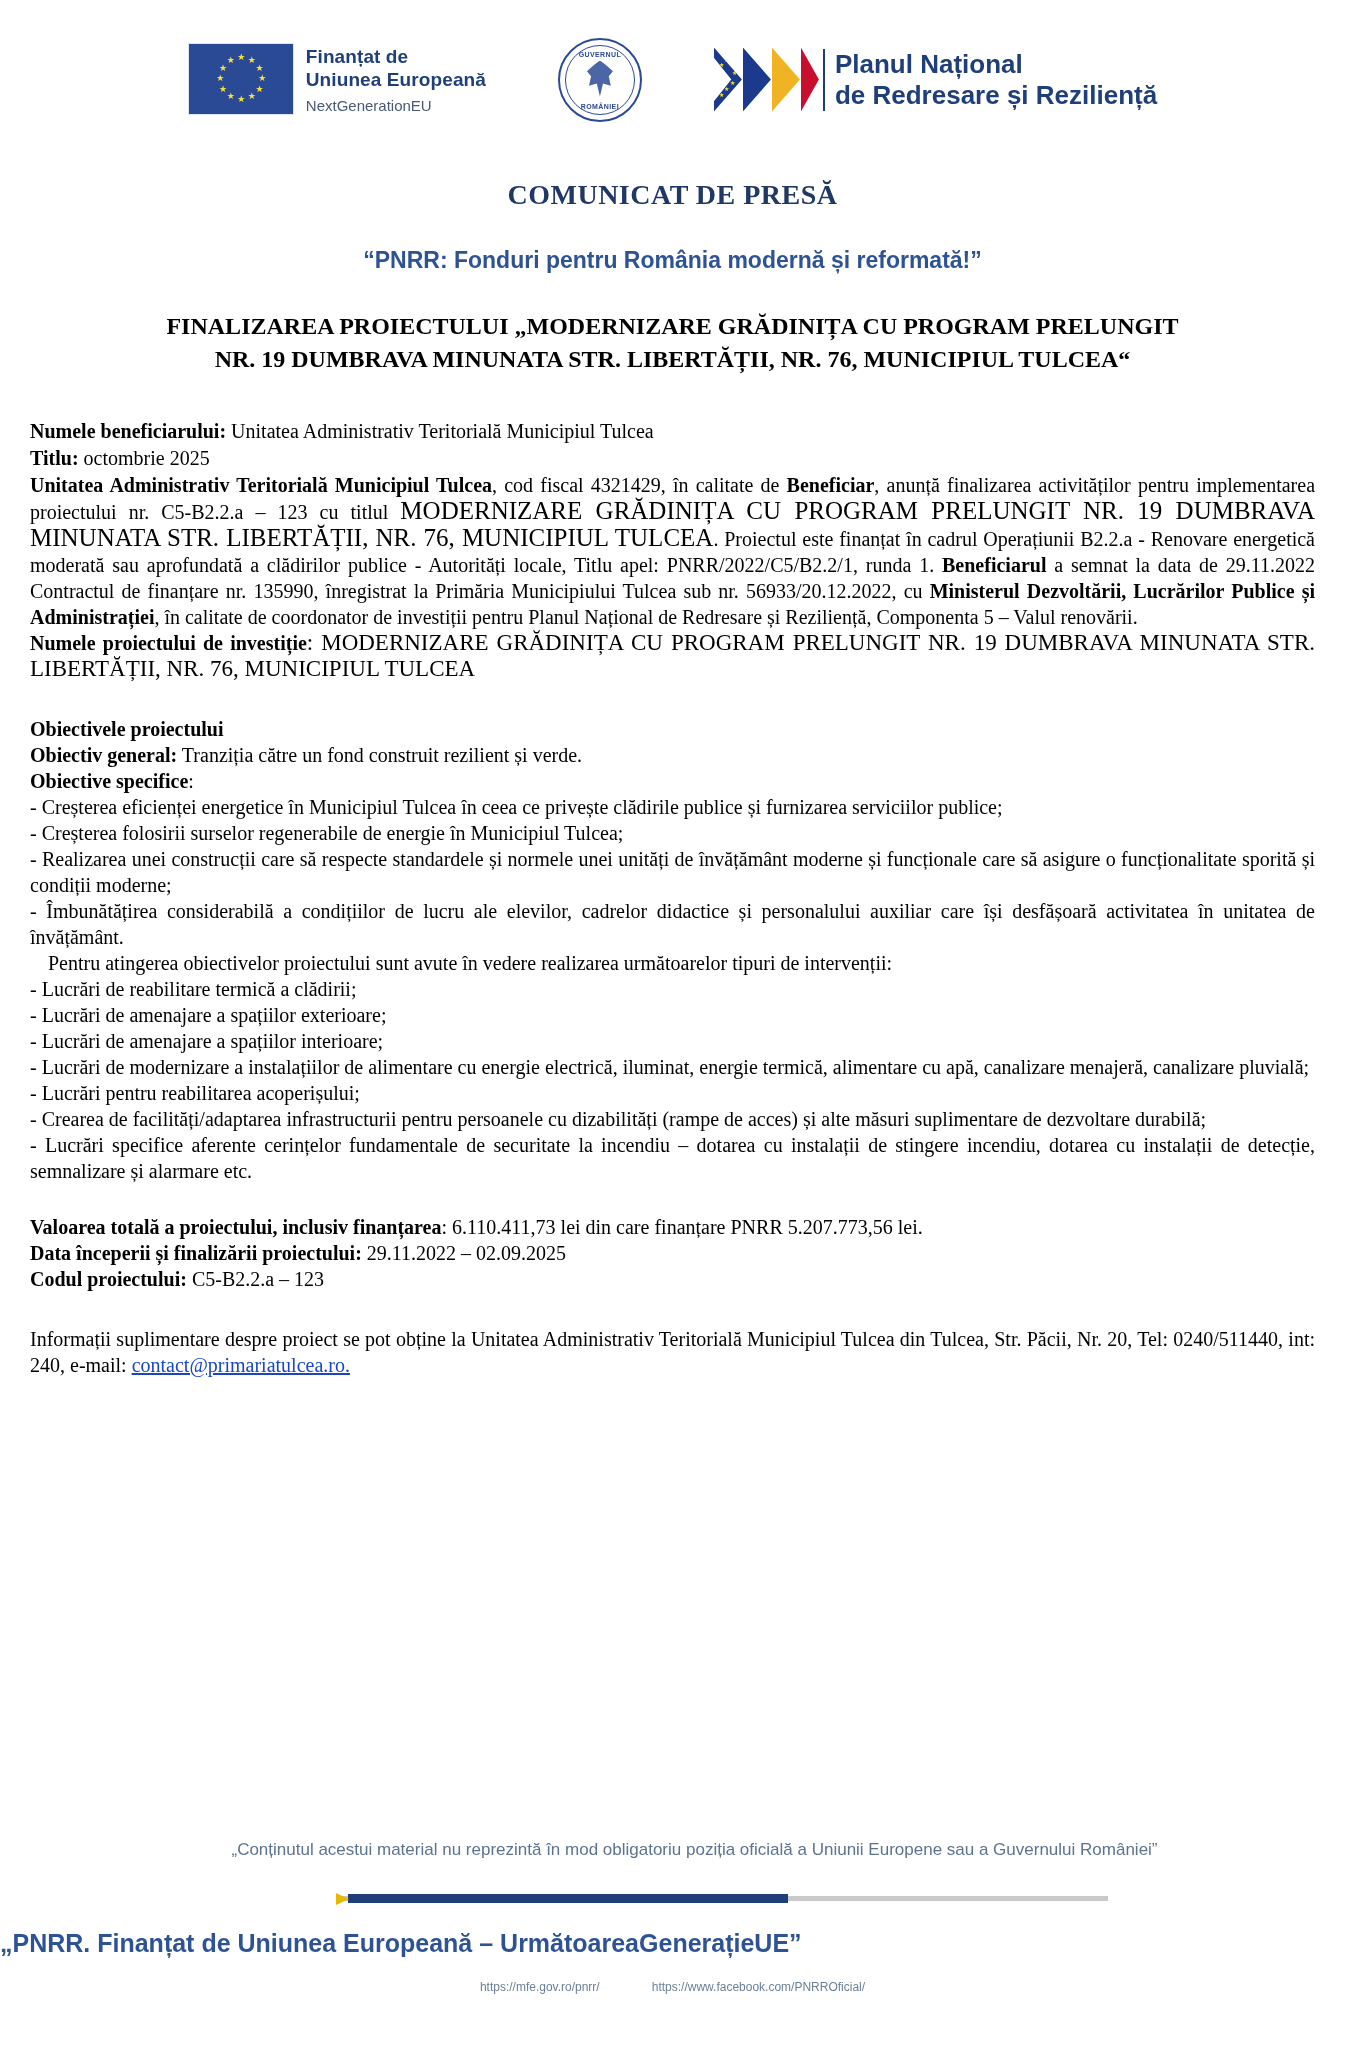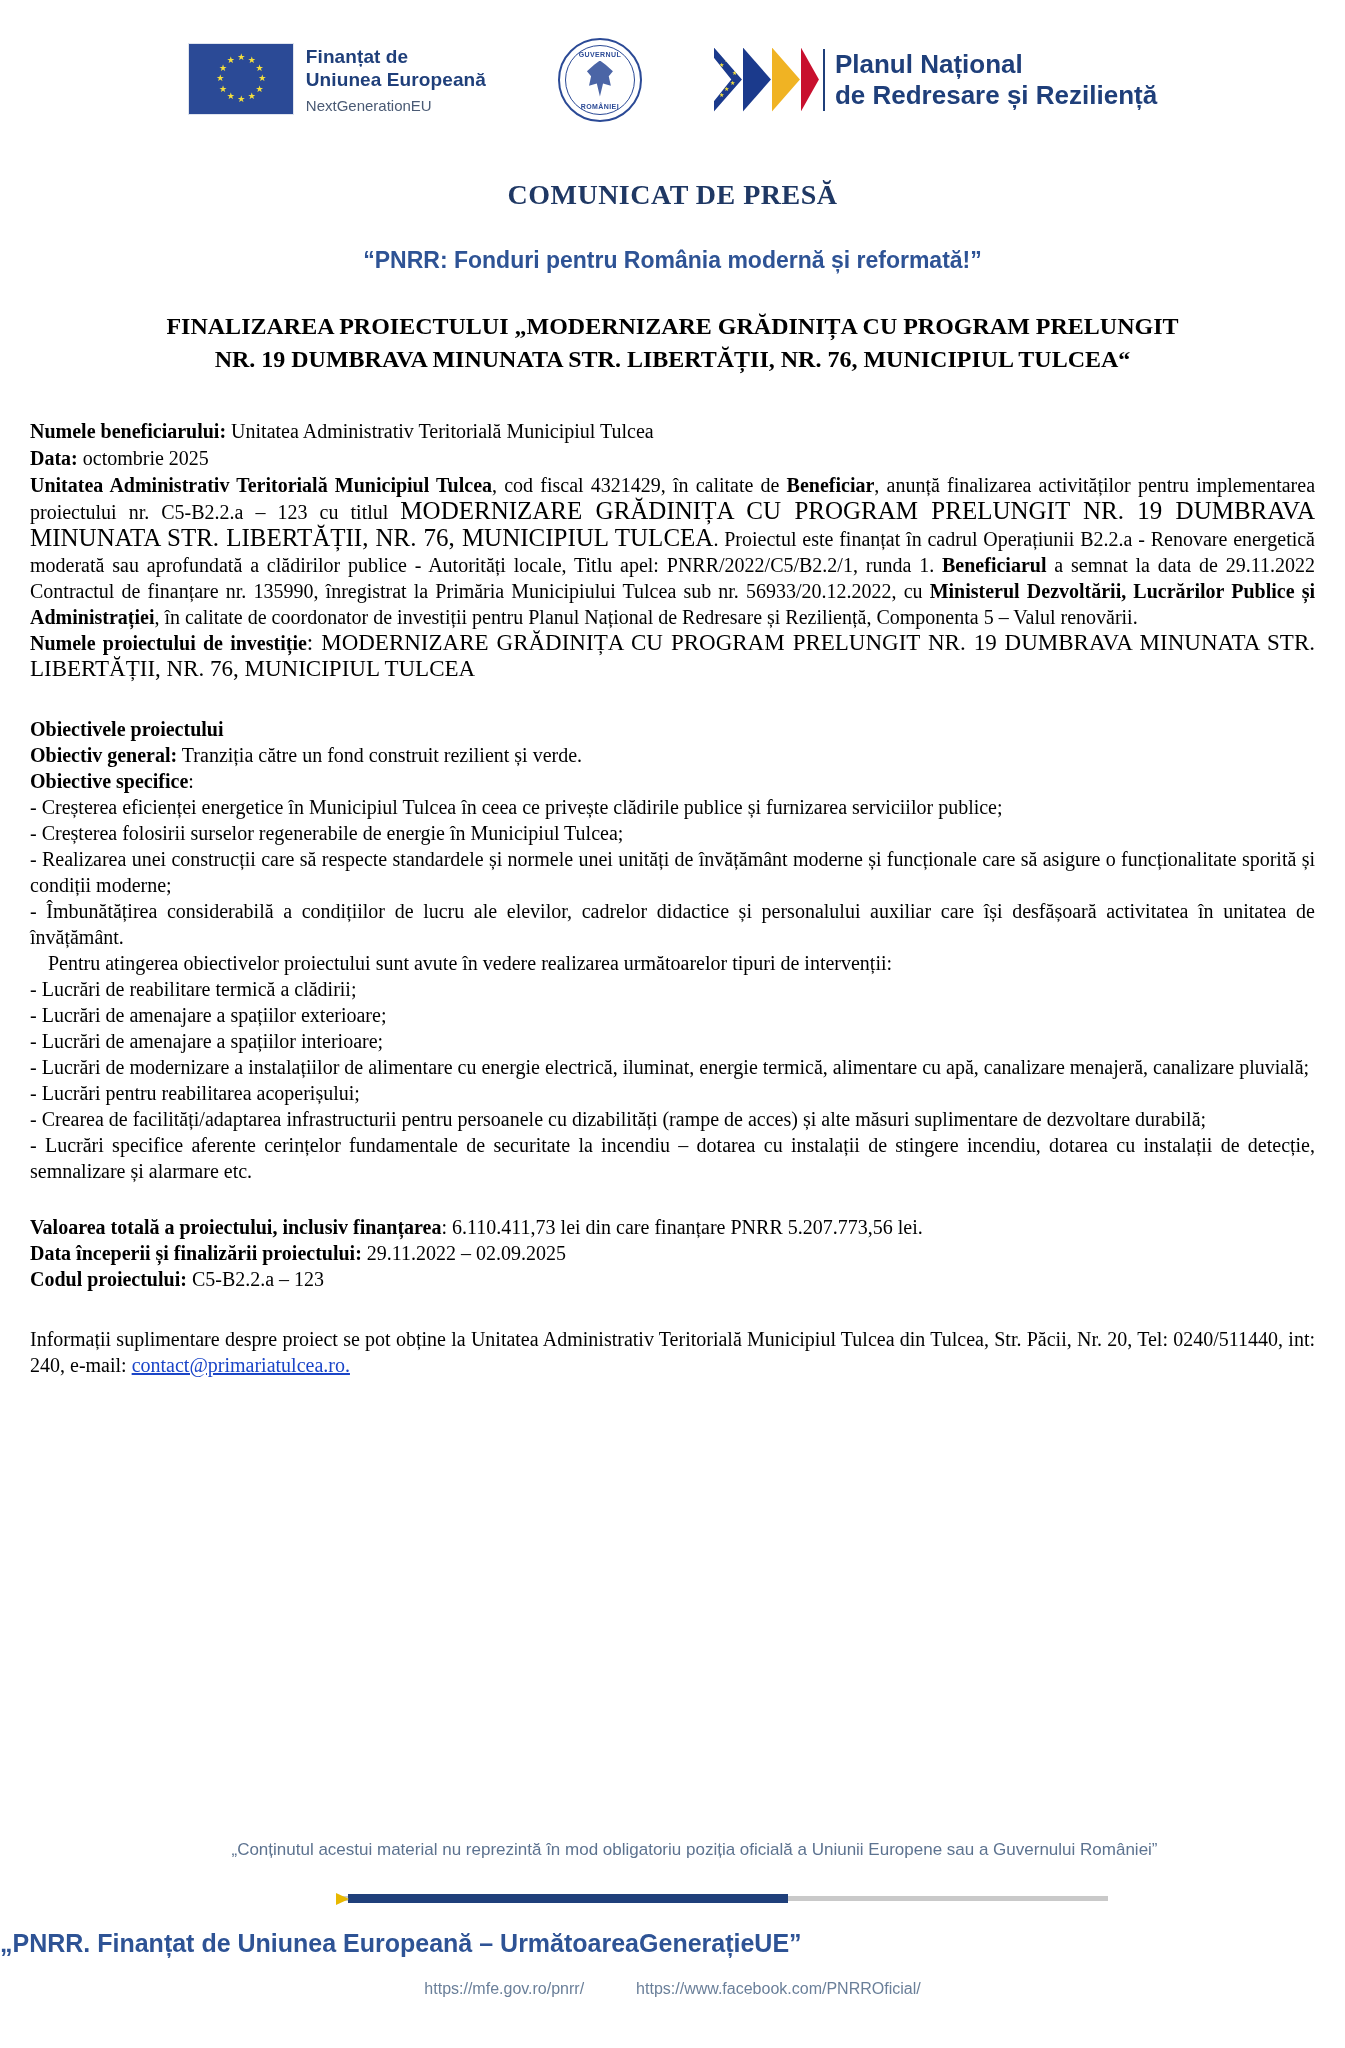--- a/index.html
+++ b/index.html
@@ -277,21 +277,21 @@
     font-size: 25px;
     color: #2e5395;
     margin-top: 26px;
   }
   .footer-links {
     display: flex;
     justify-content: center;
     gap: 52px;
     margin-top: 22px;
     font-family: "Liberation Sans", "DejaVu Sans", sans-serif;
-    font-size: 16px;
+    font-size: 12px;
     color: #6a7f99;
   }
 </style>
 </head>
 <body>
 
 <div class="page">
 
   <div class="logo-bar">
 
@@ -358,21 +358,21 @@
     <span>NR. 19 DUMBRAVA MINUNATA STR. LIBERTĂȚII, NR. 76, MUNICIPIUL TULCEA“</span>
   </div>
 
   <div class="content">
 
     <div class="beneficiary-block">
       <div>
         <b>Numele beneficiarului:</b><span> Unitatea Administrativ Teritorială Municipiul Tulcea</span>
       </div>
       <div>
-        <b>Data:</b><span> octombrie 2025</span>
+        <b>Titlu:</b><span> octombrie 2025</span>
       </div>
     </div>
 
     <p class="para para-main"><b>Unitatea Administrativ Teritorială Municipiul Tulcea</b><span>, cod fiscal 4321429, în calitate de </span><b>Beneficiar</b><span>, anunță finalizarea activităților pentru implementarea proiectului nr. C5-B2.2.a – 123 cu titlul </span><span style="font-size:25px;">MODERNIZARE GRĂDINIȚA CU PROGRAM PRELUNGIT NR. 19 DUMBRAVA MINUNATA STR. LIBERTĂȚII, NR. 76, MUNICIPIUL TULCEA</span><span>. Proiectul este finanțat în cadrul Operațiunii B2.2.a - Renovare energetică moderată sau aprofundată a clădirilor publice - Autorități locale, Titlu apel: PNRR/2022/C5/B2.2/1, runda 1. </span><b>Beneficiarul</b><span> a semnat la data de 29.11.2022 Contractul de finanțare nr. 135990, înregistrat la Primăria Municipiului Tulcea sub nr. 56933/20.12.2022, cu </span><b>Ministerul Dezvoltării, Lucrărilor Publice și Administrației</b><span>, în calitate de coordonator de investiții pentru Planul Național de Redresare și Reziliență, Componenta 5 – Valul renovării.</span></p>
 
     <p class="para para-projname"><b>Numele proiectului de investiție</b><span style="font-size:23px;">: MODERNIZARE GRĂDINIȚA CU PROGRAM PRELUNGIT NR. 19 DUMBRAVA MINUNATA STR. LIBERTĂȚII, NR. 76, MUNICIPIUL TULCEA</span></p>
 
     <div class="heading-objectives">Obiectivele proiectului</div>
 
     <div class="obj-general">

